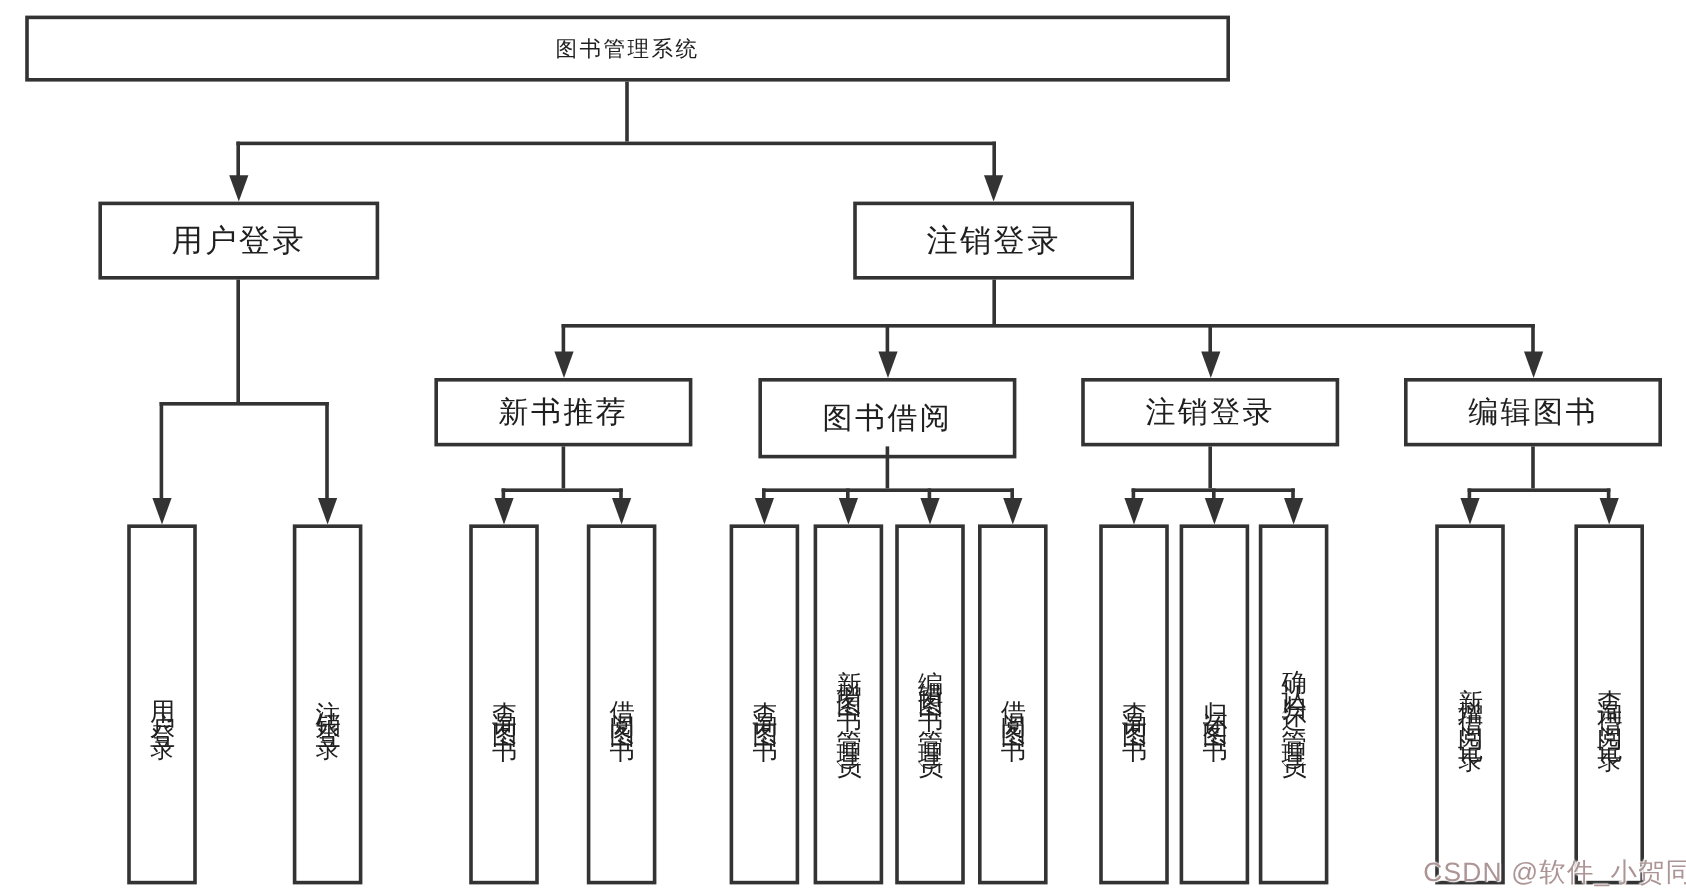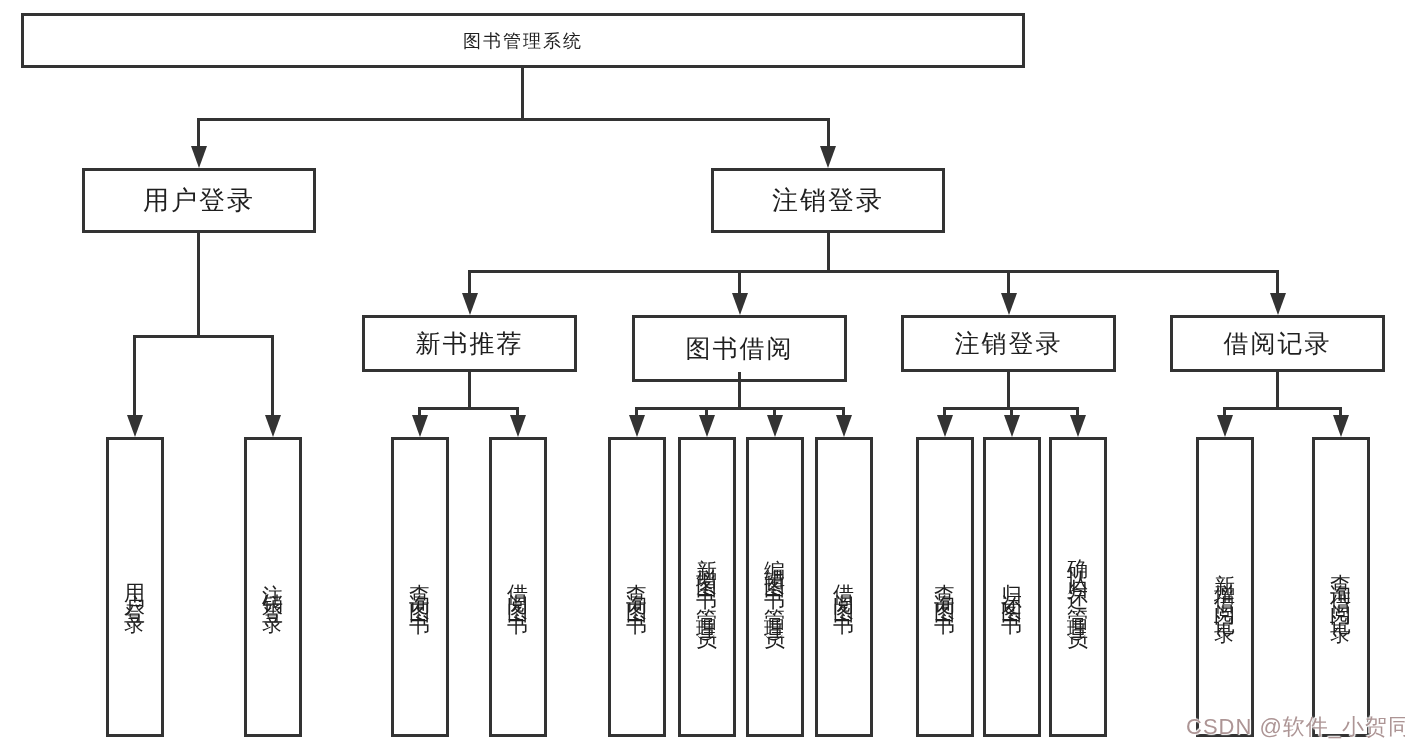--- a/index.html
+++ b/index.html
@@ -87,21 +87,21 @@
   <div class="box h3" style="left:362px;top:315px;width:215px;height:57px">
     <span class="lbl">新书推荐</span>
   </div>
   <div class="box h3" style="left:632px;top:315px;width:215px;height:67px">
     <span class="lbl">图书借阅</span>
   </div>
   <div class="box h3" style="left:901px;top:315px;width:215px;height:57px">
     <span class="lbl">注销登录</span>
   </div>
   <div class="box h3" style="left:1170px;top:315px;width:215px;height:57px">
-    <span class="lbl">借阅记录</span>
+    <span class="lbl">编辑图书</span>
   </div>
 
   <div class="vline" style="left:468px;top:372px;height:35px"></div>
   <div class="hline" style="left:418px;top:407px;width:101px"></div>
   <div class="vline" style="left:418px;top:407px;height:12px"></div>
   <div class="ahead" style="left:412px;top:415px"></div>
   <div class="vline" style="left:516px;top:407px;height:12px"></div>
   <div class="ahead" style="left:510px;top:415px"></div>
 
   <div class="vline" style="left:738px;top:372px;height:35px"></div>

